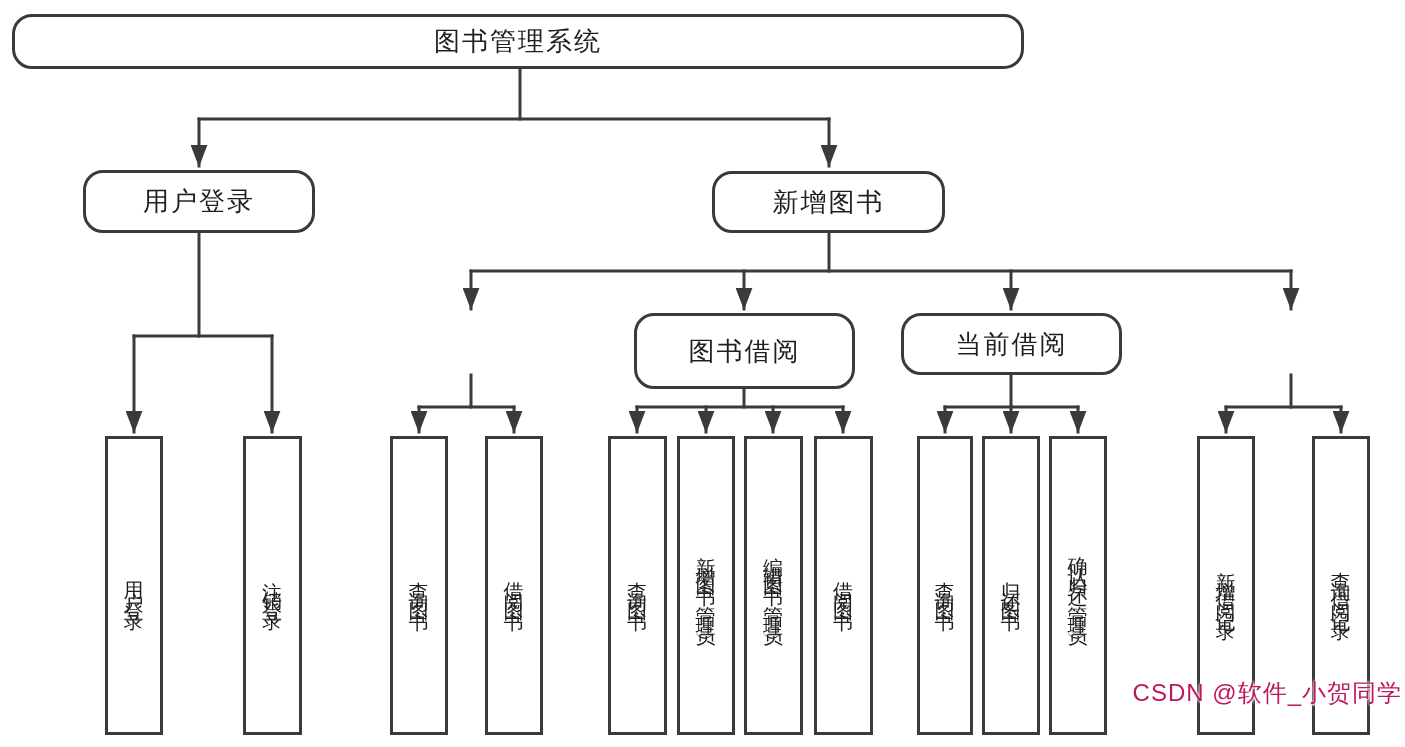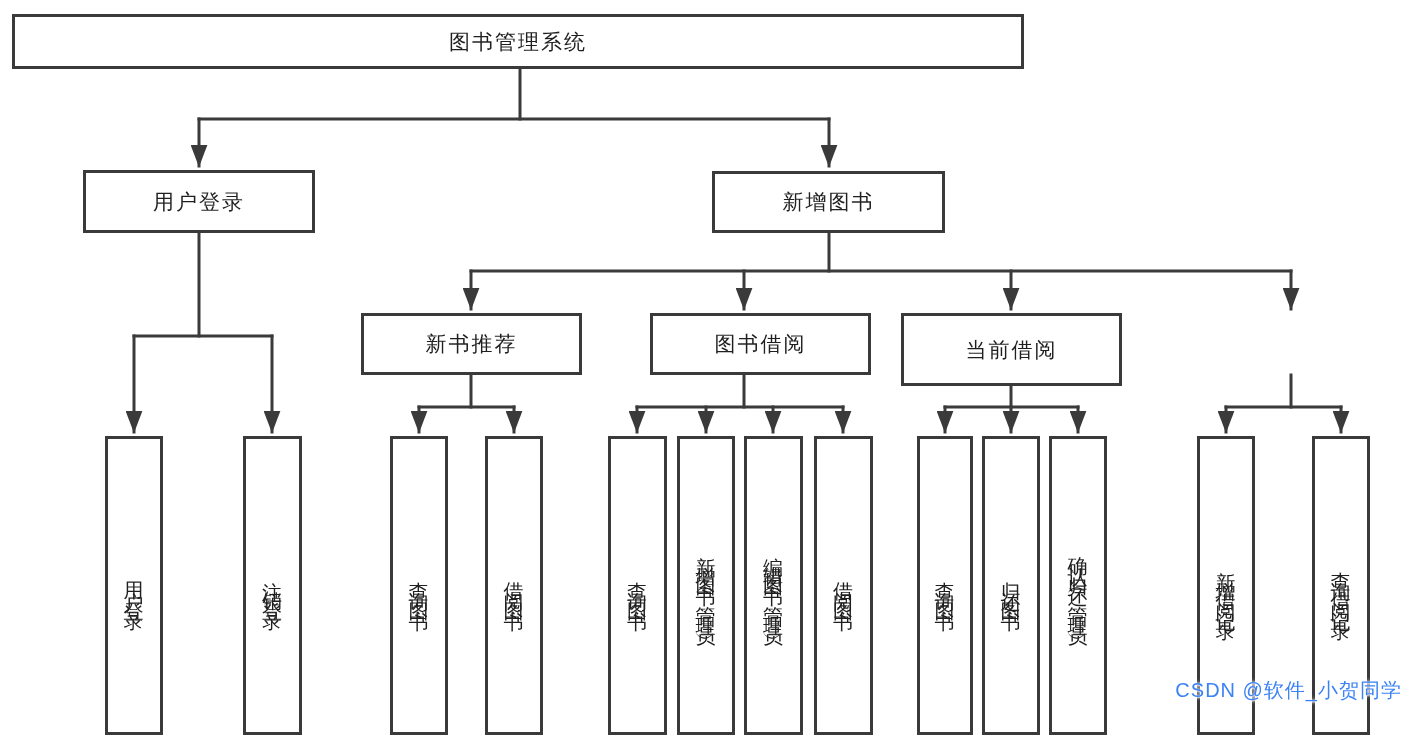--- a/index.html
+++ b/index.html
@@ -6,28 +6,28 @@
   .canvas{
     position:relative;width:1405px;height:747px;background:#ffffff;overflow:hidden;
     font-family:"Liberation Sans","DejaVu Sans",sans-serif;color:#1f1f1f;
   }
   svg.connectors{position:absolute;left:0;top:0;z-index:1;}
   .node{
     position:absolute;box-sizing:border-box;background:#ffffff;
     border:3px solid #3a3a3a;display:flex;align-items:center;justify-content:center;
     z-index:2;color:#1f1f1f;
   }
-  .node.h{font-size:21px;letter-spacing:2px;white-space:nowrap;}
+  .node.h{font-size:26px;letter-spacing:2px;white-space:nowrap;border-radius:20px;}
   .vtext{
     writing-mode:vertical-rl;text-orientation:mixed;
     font-size:20px;line-height:1;letter-spacing:10px;white-space:nowrap;
   }
   .watermark{
     position:absolute;top:677px;right:3px;z-index:3;
-    font-size:20px;color:#3b82f6;letter-spacing:1px;
+    font-size:24px;color:#be185d;letter-spacing:1px;
     text-shadow:0 0 2px #ffffff,0 0 4px #ffffff,1px 1px 2px #ffffff;
   }
 </style>
 </head>
 <body>
 
 <div class="canvas">
 
   <svg class="connectors" width="1405" height="747" viewBox="0 0 1405 747">
     <defs>
@@ -77,23 +77,22 @@
       <path d="M1226,407 V432" marker-end="url(#ah)"></path>
       <path d="M1341,407 V432" marker-end="url(#ah)"></path>
     </g>
   </svg>
 
   <div class="node h" style="left:12px;top:14px;width:1012px;height:55px">图书管理系统</div>
 
   <div class="node h" style="left:83px;top:170px;width:232px;height:63px">用户登录</div>
   <div class="node h" style="left:712px;top:171px;width:233px;height:62px">新增图书</div>
 
-  <div class="node h" style="left:361px;top:313px;width:221px;height:62px">新书推荐</div>
-  <div class="node h" style="left:650px;top:313px;width:221px;height:62px">图书借阅</div>
-  <div class="node h" style="left:901px;top:313px;width:221px;height:73px">当前借阅</div>
+  <div class="node h" style="left:634px;top:313px;width:221px;height:76px">图书借阅</div>
+  <div class="node h" style="left:901px;top:313px;width:221px;height:62px">当前借阅</div>
 
   <div class="node v" style="left:105px;top:436px;width:58px;height:299px">
     <span class="vtext">用户登录</span>
   </div>
   <div class="node v" style="left:243px;top:436px;width:59px;height:299px">
     <span class="vtext">注销登录</span>
   </div>
 
   <div class="node v" style="left:390px;top:436px;width:58px;height:299px">
     <span class="vtext">查询图书</span>

